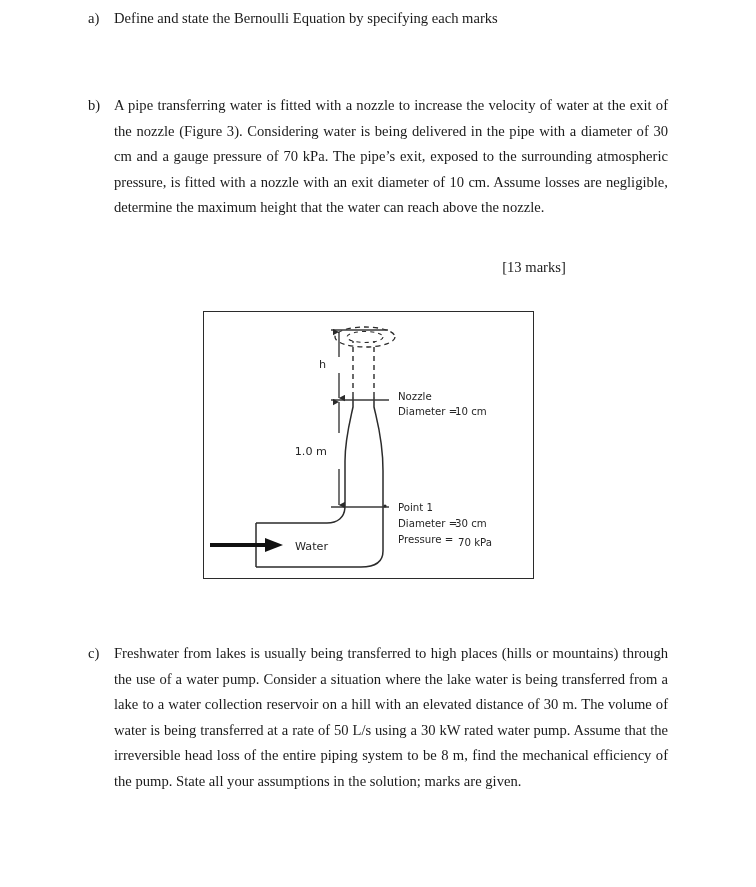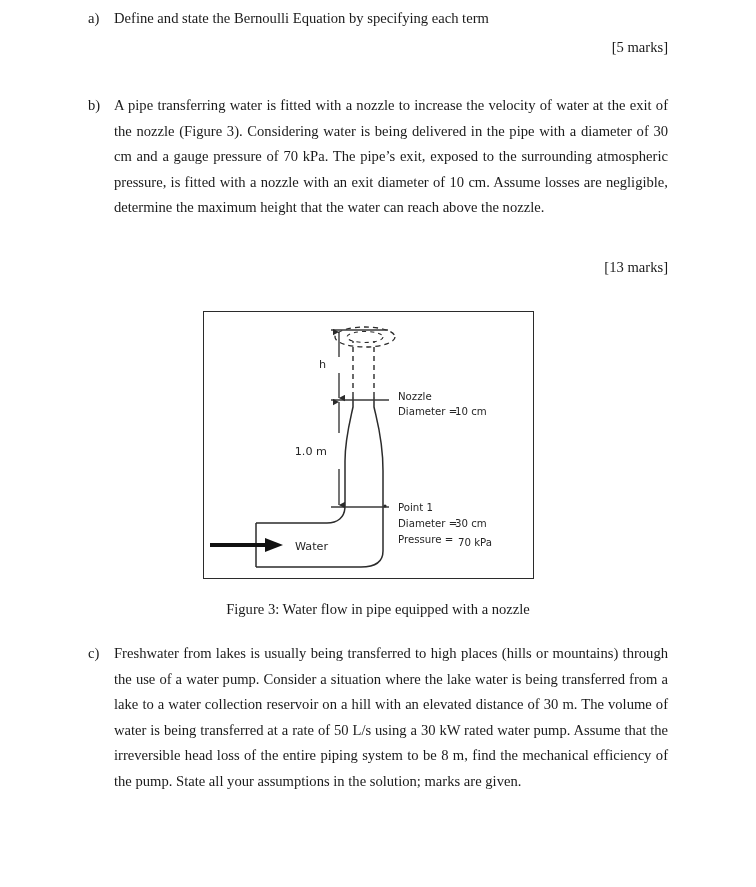--- a/index.html
+++ b/index.html
@@ -99,32 +99,31 @@
   }
 </style>
 </head>
 <body>
 
 <div class="page">
 
   <div class="qitem" style="left:88px; top:6px; width:580px;">
     <span class="qlabel">a)</span>
     <div class="qbody">
-      <p>Define and state the Bernoulli Equation by specifying each term</p>
+      <p>Define and state the Bernoulli Equation by specifying each marks</p>
     </div>
   </div>
-  <div class="marks" style="left:400px; top:35px; width:268px;">[5 marks]</div>
 
   <div class="qitem" style="left:88px; top:93px; width:580px;">
     <span class="qlabel">b)</span>
     <div class="qbody">
       <p>A pipe transferring water is fitted with a nozzle to increase the velocity of water at the exit of the nozzle (Figure 3). Considering water is being delivered in the pipe with a diameter of 30 cm and a gauge pressure of 70 kPa. The pipe’s exit, exposed to the surrounding atmospheric pressure, is fitted with a nozzle with an exit diameter of 10 cm. Assume losses are negligible, determine the maximum height that the water can reach above the nozzle.</p>
     </div>
   </div>
-  <div class="marks" style="left:400px; top:255px; width:268px;">[13 marks]</div>
+  <div class="marks" style="left:400px; top:255px; width:268px;text-align:center;">[13 marks]</div>
 
   <div class="figure-wrap">
     <div class="figure-box"></div>
     <svg class="figure-svg" viewBox="0 0 331 268" xmlns="http://www.w3.org/2000/svg">
 
       <path d="M 142,195 L 142,150 C 142,128 147,110 150,96 L 150,86" fill="none" stroke="#2b2b2b" stroke-width="1.5"></path>
 
       <path d="M 180,240 L 180,160 C 180,128 174,110 171,96 L 171,86" fill="none" stroke="#2b2b2b" stroke-width="1.5"></path>
 
       <path d="M 142,195 C 142,207 134,212 124,212 L 53,212" fill="none" stroke="#2b2b2b" stroke-width="1.5"></path>
@@ -177,21 +176,20 @@
 
       <text class="diagram-text" x="195" y="200">Point   1</text>
       <text class="diagram-text" x="195" y="216">Diameter =</text>
       <text class="diagram-text" x="252" y="216">30 cm</text>
       <text class="diagram-text" x="195" y="232">Pressure =</text>
       <text class="diagram-text" x="255" y="235">70 kPa</text>
 
     </svg>
   </div>
 
-  <div class="fig-caption">Figure 3: Water flow in pipe equipped with a nozzle</div>
 
   <div class="qitem" style="left:88px; top:641px; width:580px;">
     <span class="qlabel">c)</span>
     <div class="qbody">
       <p>Freshwater from lakes is usually being transferred to high places (hills or mountains) through the use of a water pump. Consider a situation where the lake water is being transferred from a lake to a water collection reservoir on a hill with an elevated distance of 30 m. The volume of water is being transferred at a rate of 50 L/s using a 30 kW rated water pump. Assume that the irreversible head loss of the entire piping system to be 8 m, find the mechanical efficiency of the pump. State all your assumptions in the solution; marks are given.</p>
     </div>
   </div>
 
 </div>
 

